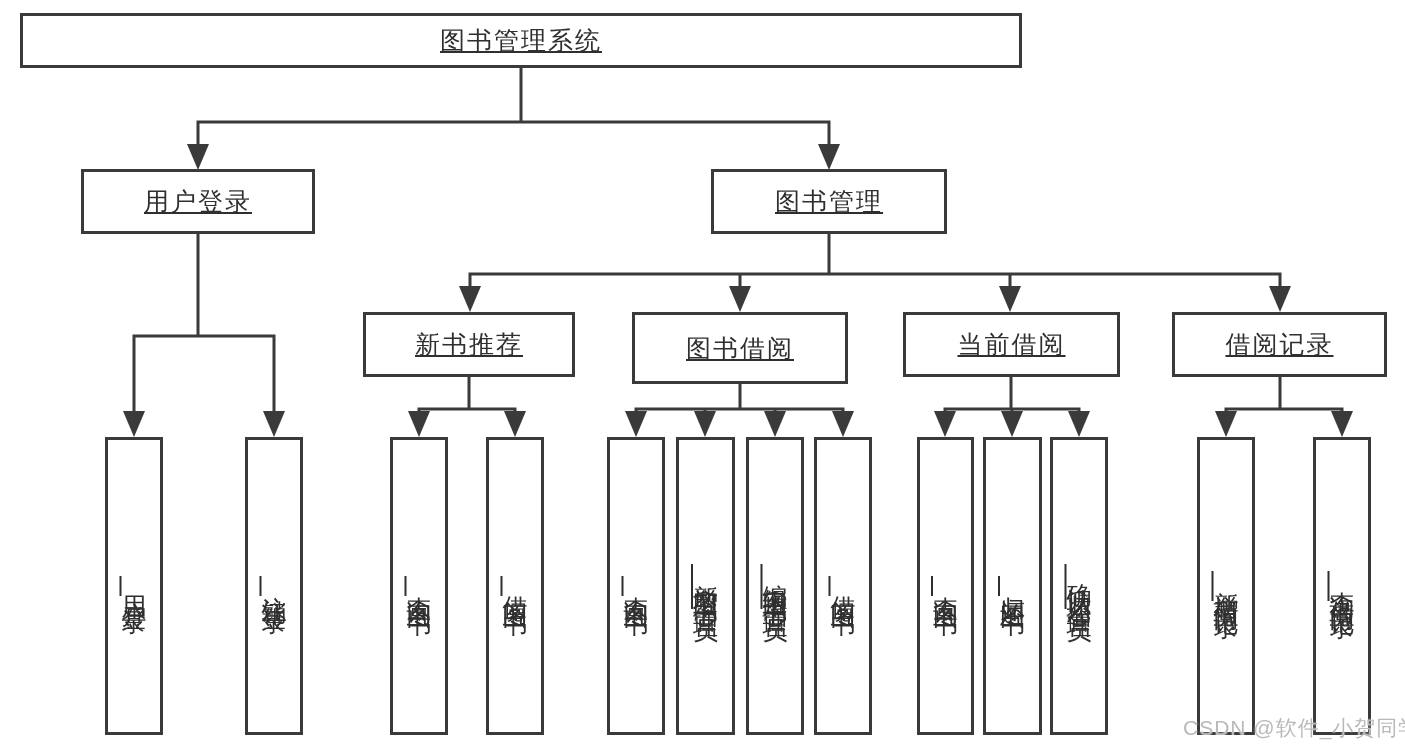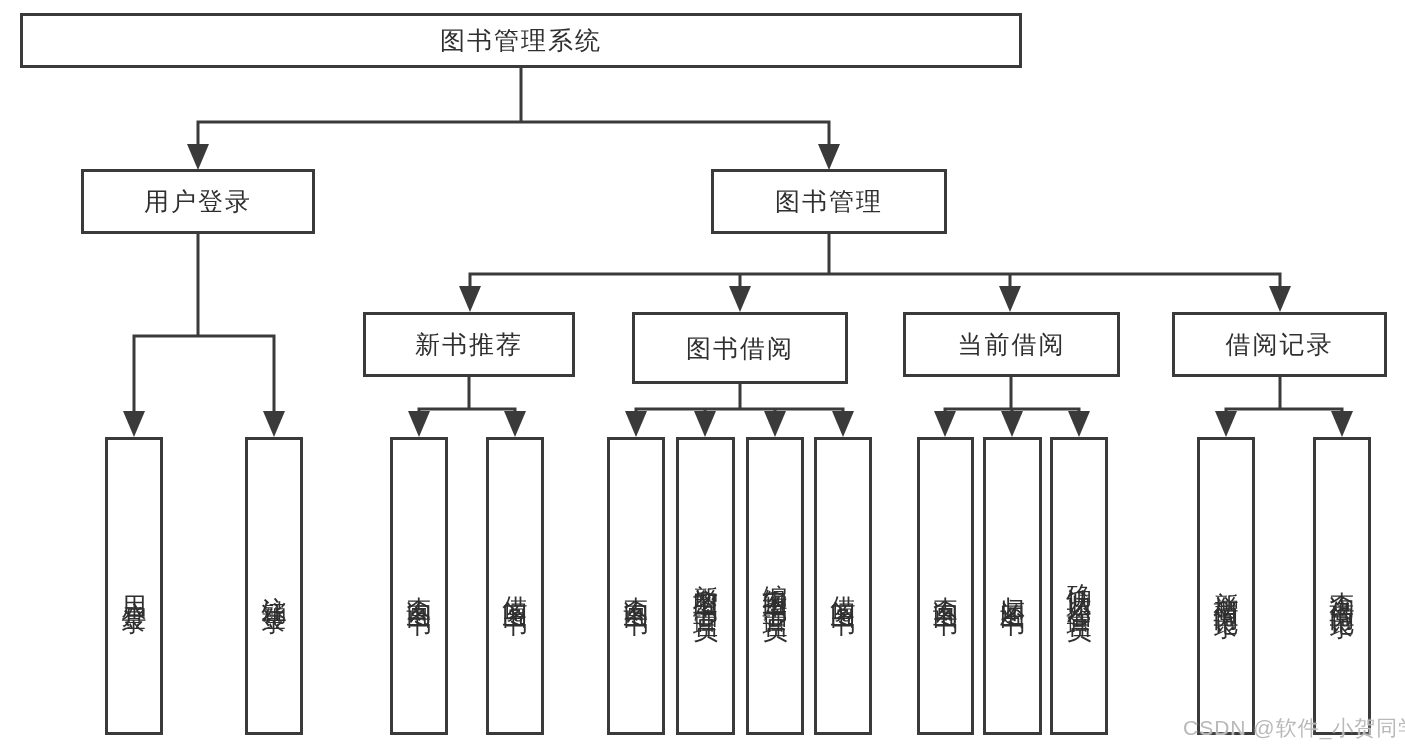--- a/index.html
+++ b/index.html
@@ -26,20 +26,21 @@
   }
   svg.connectors .arrowhead{
     fill:var(--line);stroke:none;
   }
   .node{
     position:absolute;
     background:#fff;
     border:3px solid var(--line);
     display:flex;align-items:center;justify-content:center;
     color:var(--text);
+    text-decoration:underline;
   }
   .node.h span{
     font-size:25px;letter-spacing:2px;line-height:1;
     color:var(--text);white-space:nowrap;
   }
   .node.v span{
     writing-mode:vertical-lr;
     text-orientation:mixed;
     font-size:25px;letter-spacing:5px;line-height:1;
     color:var(--text);

